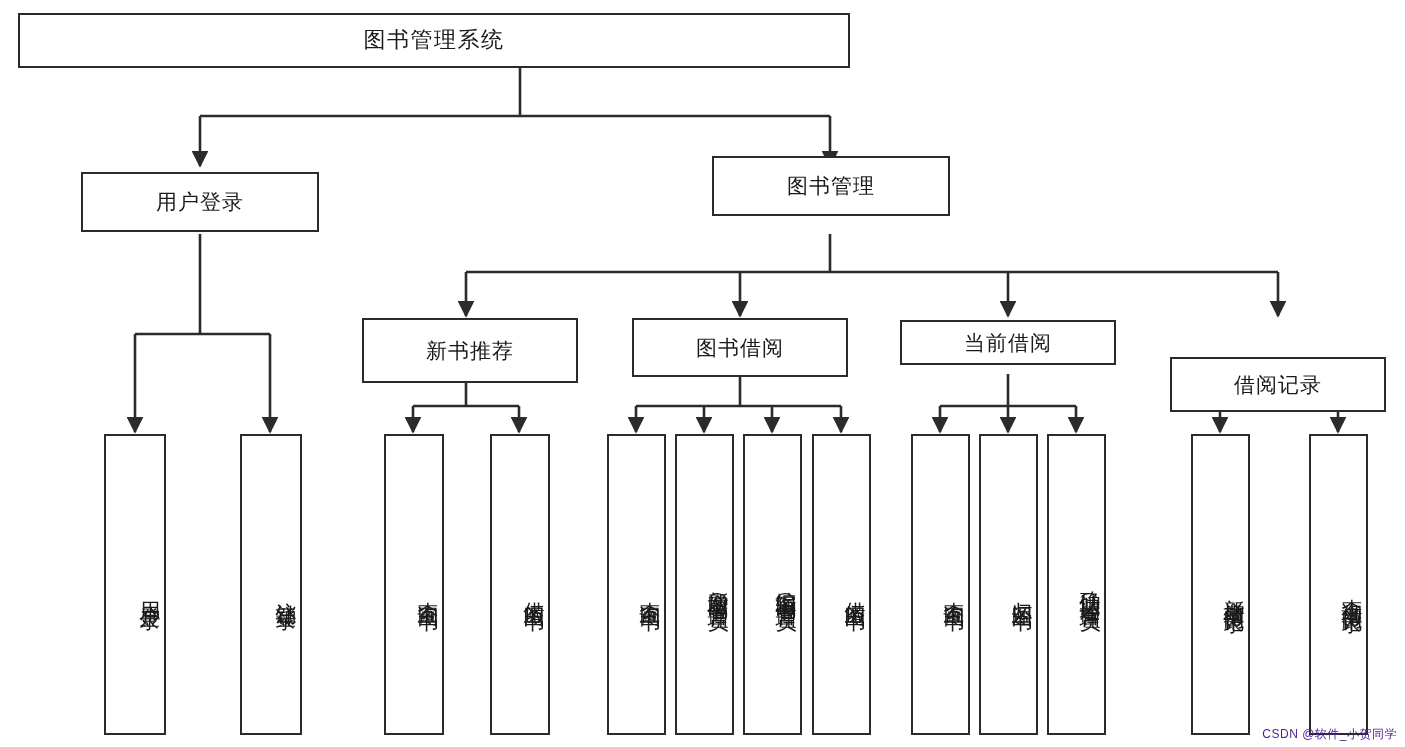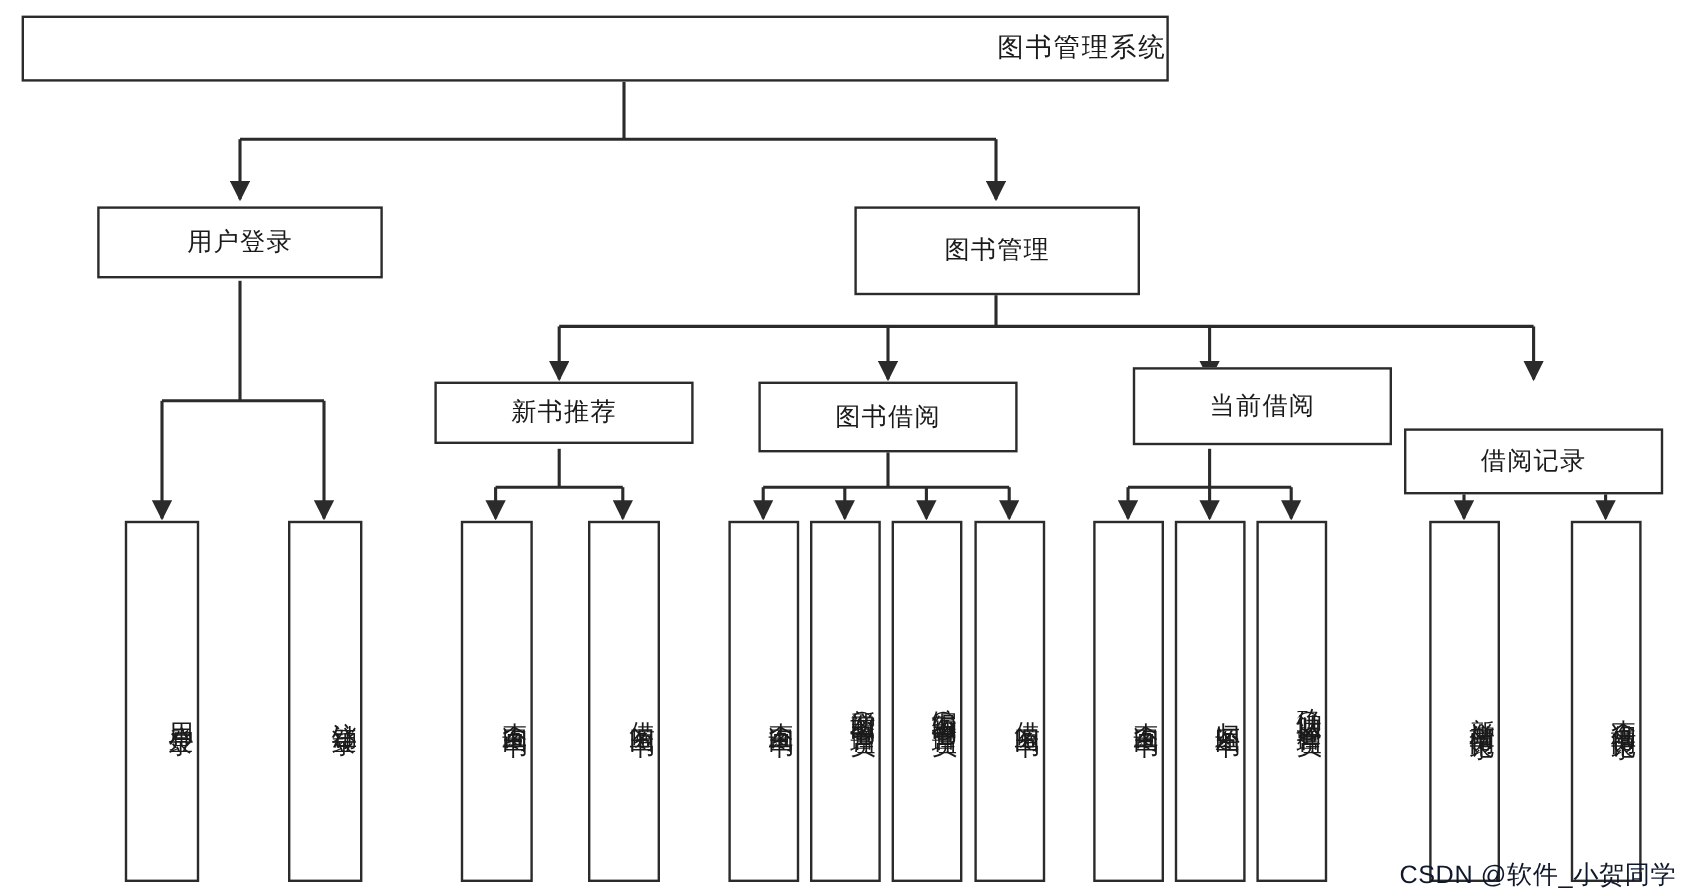--- a/index.html
+++ b/index.html
@@ -57,22 +57,22 @@
     padding-top: 12px;
     text-align: center;
   }
   .node-v.tall {
     padding-top: 6px;
   }
   .watermark {
     position: absolute;
     right: 8px;
     bottom: 4px;
-    font-size: 21px;
-    color: #0f172a;
+    font-size: 12px;
+    color: #4c1d95;
     letter-spacing: 0.5px;
     white-space: nowrap;
     user-select: none;
   }
 </style>
 </head>
 <body>
 
 <div id="canvas">
 
@@ -119,38 +119,38 @@
       <path d="M 1008 406 L 1008 432" marker-end="url(#arrow)"></path>
       <path d="M 1076 406 L 1076 432" marker-end="url(#arrow)"></path>
 
       <path d="M 1278 374 L 1278 406"></path>
       <path d="M 1220 406 L 1338 406"></path>
       <path d="M 1220 406 L 1220 432" marker-end="url(#arrow)"></path>
       <path d="M 1338 406 L 1338 432" marker-end="url(#arrow)"></path>
     </g>
   </svg>
 
-  <div class="node node-h node-root" style="left:18px; top:13px; width:956px; height:55px;justify-content:flex-end;">
+  <div class="node node-h node-root" style="left:18px; top:13px; width:832px; height:55px;">
     <span>图书管理系统</span>
   </div>
 
   <div class="node node-h" style="left:81px; top:172px; width:238px; height:60px;">
     <span>用户登录</span>
   </div>
-  <div class="node node-h" style="left:712px; top:172px; width:238px; height:74px;">
+  <div class="node node-h" style="left:712px; top:156px; width:238px; height:60px;">
     <span>图书管理</span>
   </div>
 
-  <div class="node node-h" style="left:362px; top:318px; width:216px; height:52px;">
+  <div class="node node-h" style="left:362px; top:318px; width:216px; height:65px;">
     <span>新书推荐</span>
   </div>
   <div class="node node-h" style="left:632px; top:318px; width:216px; height:59px;">
     <span>图书借阅</span>
   </div>
-  <div class="node node-h" style="left:900px; top:306px; width:216px; height:65px;margin-left:44px;">
+  <div class="node node-h" style="left:900px; top:320px; width:216px; height:45px;">
     <span>当前借阅</span>
   </div>
   <div class="node node-h" style="left:1170px; top:318px; width:216px; height:55px;margin-top:39px;">
     <span>借阅记录</span>
   </div>
 
   <div class="node node-v" style="left:104px; top:434px; width:62px; height:301px;">
     <span>用户登录</span>
   </div>
   <div class="node node-v" style="left:240px; top:434px; width:62px; height:301px;">

